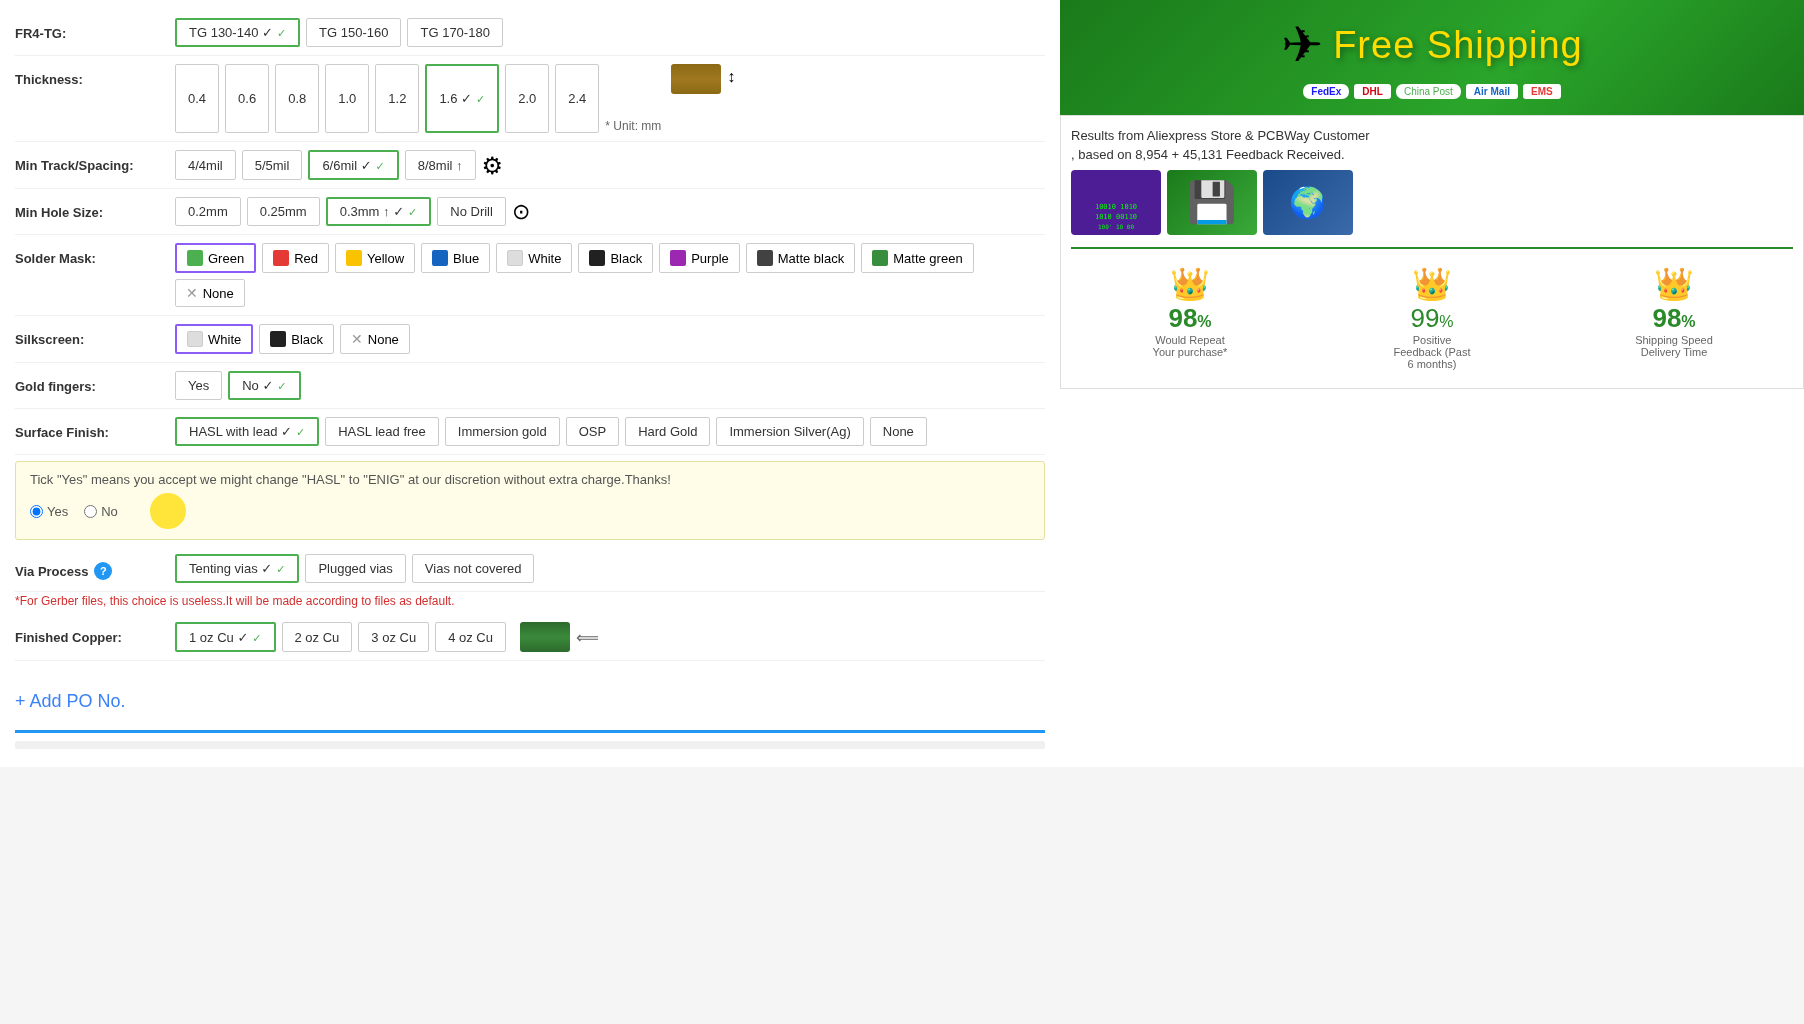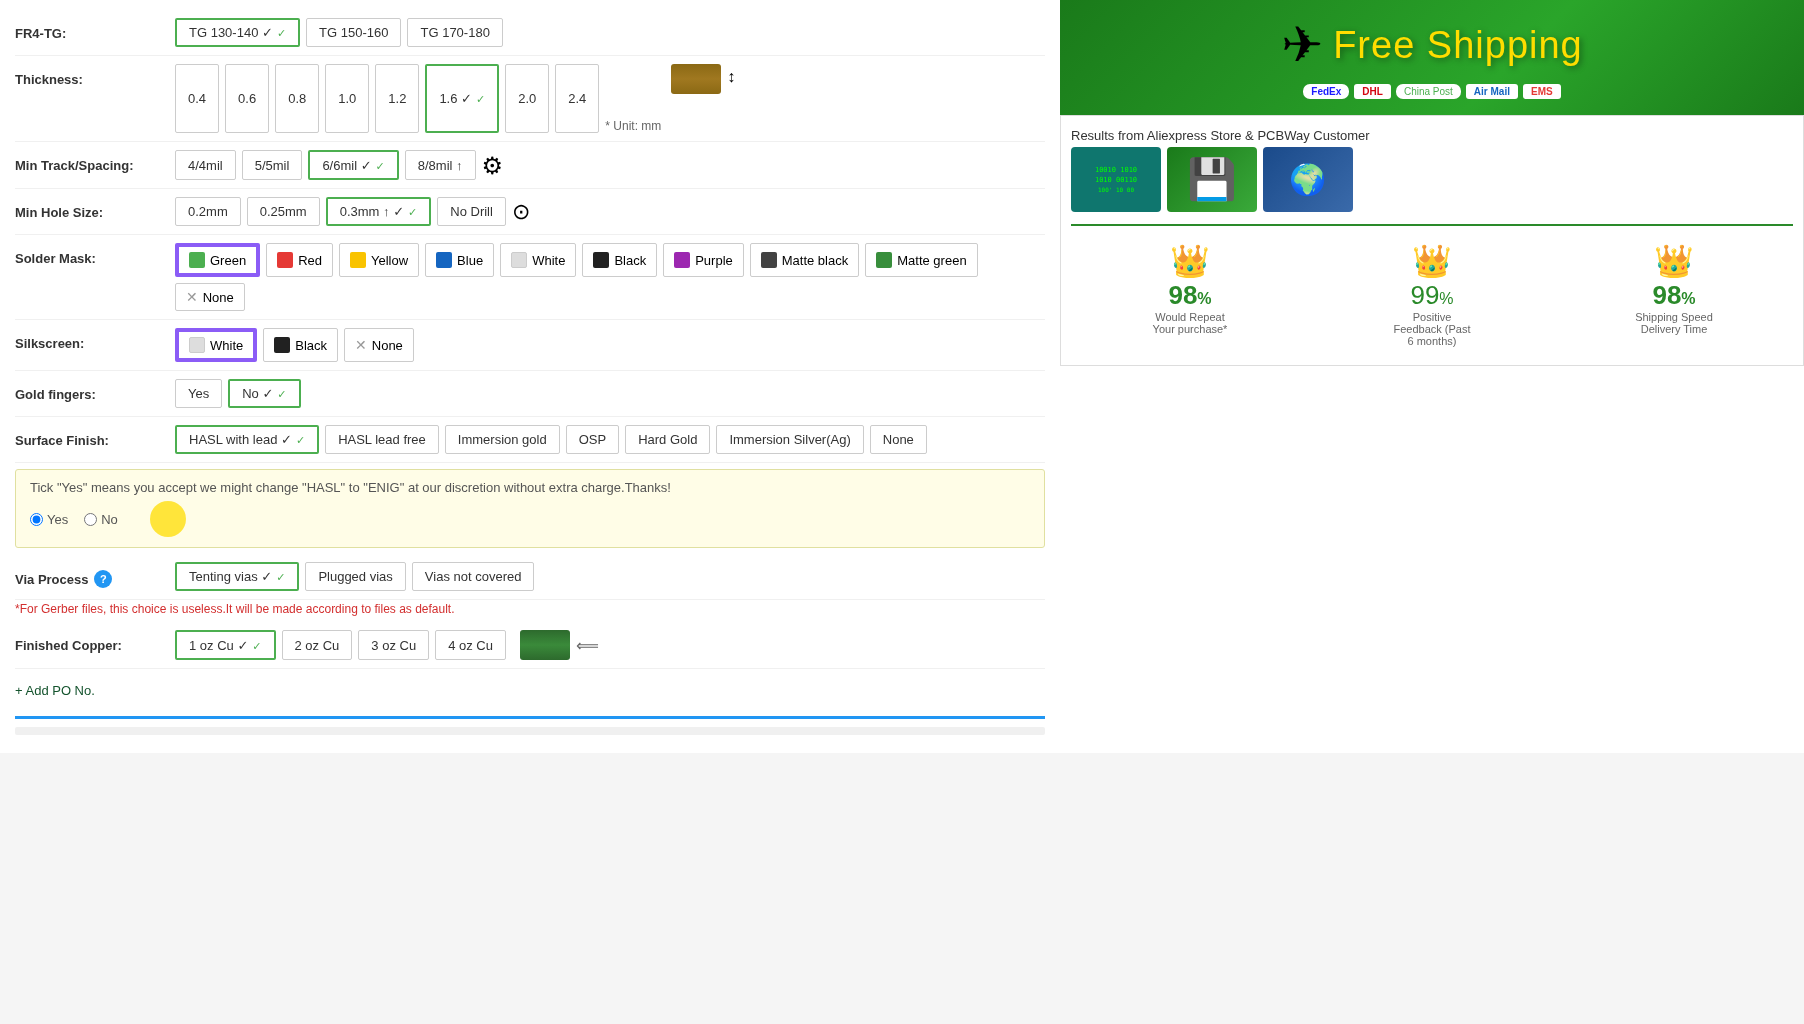--- a/index.html
+++ b/index.html
@@ -68,21 +68,21 @@
       gap: 5px;
       border: 1px solid #ccc;
       background: #fff;
       padding: 5px 10px;
       cursor: pointer;
       border-radius: 2px;
       font-size: 13px;
     }
     
     .btn-color.selected {
-      border: 4px solid #8b5cf6;
+      border: 2px solid #8b5cf6;
     }
     
     .color-dot {
       width: 16px;
       height: 16px;
       border-radius: 2px;
       display: inline-block;
     }
     
     .notice-box {
@@ -103,25 +103,26 @@
     
     .radio-label {
       display: flex;
       align-items: center;
       gap: 4px;
       cursor: pointer;
       font-size: 13px;
     }
     
     .add-po {
-      color: #14532d;
+      color: #3b82f6;
       cursor: pointer;
-      font-size: 13px;
+      font-size: 18px;
       padding: 6px 0;
       display: inline-block;
+      margin-top: 16px;
     }
     
     .pcb-icon {
       width: 50px;
       height: 30px;
       background: linear-gradient(to bottom, #8B6914 0%, #a07820 50%, #8B6914 100%);
       border-radius: 3px;
       display: inline-block;
       margin-left: 4px;
       position: relative;
@@ -133,24 +134,24 @@
       background: linear-gradient(to bottom, #2d6a2d 0%, #3a8a3a 50%, #2d6a2d 100%);
       border-radius: 3px;
       display: inline-block;
       margin-left: 4px;
       position: relative;
     }
     
     .monitor-img {
       width: 90px;
       height: 65px;
-      background: #0f766e;
+      background: #4c1d95;
       border-radius: 4px;
       display: flex;
-      align-items: center;
+      align-items: flex-end;
       justify-content: center;
       color: #0f0;
       font-size: 8px;
       font-family: monospace;
       padding: 4px;
       line-height: 1.4;
     }
     
     .chip-img {
       width: 90px;
@@ -382,20 +383,23 @@
       <span style="background:#fff; border-radius:7px; padding:2px 8px; font-size:10px; font-weight:normal; color:#4caf50;">China Post</span>
       <span style="background:#fff; border-radius:3px; padding:2px 8px; font-size:10px; font-weight:bold; color:#1565c0;">Air Mail</span>
       <span style="background:#fff; border-radius:3px; padding:2px 8px; font-size:10px; font-weight:bold; color:#e53935;">EMS</span>
     </div>
   </div>
 
   <div style="background:#fff; border:1px solid #ddd; padding:12px 10px; margin:0;">
     <div style="font-size:13px; color:#333; margin-bottom:4px;">
       <span>Results from Aliexpress Store &amp; PCBWay Customer</span>
     </div>
+    <div style="font-size:13px; color:#333; margin-bottom:8px;">
+      <span>, based on 8,954 + 45,131 Feedback Received.</span>
+    </div>
 
     <div style="display:flex; gap:6px; margin-bottom:12px;">
       <div class="monitor-img">
         <div style="text-align:center;">
           <div style="color:#0f0; font-family:monospace; font-size:7px; line-height:1.5;">10010 1010<br>1010 00110</div>
           <div style="color:#0f0; font-size:6px;">100' 10 00</div>
         </div>
       </div>
       <div class="chip-img">
         <span style="font-size:40px;">💾</span>

